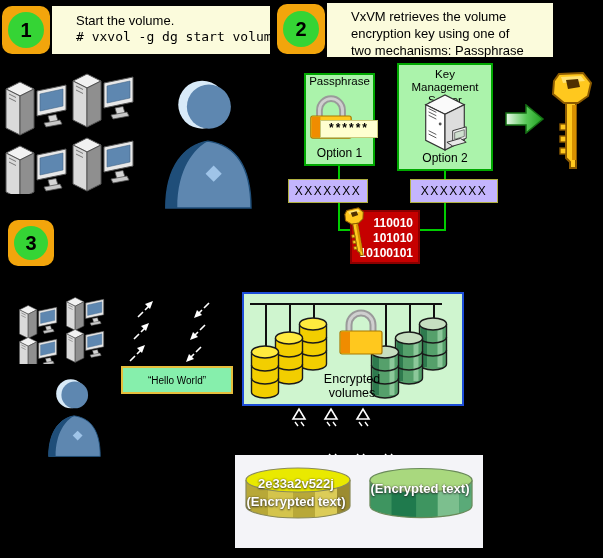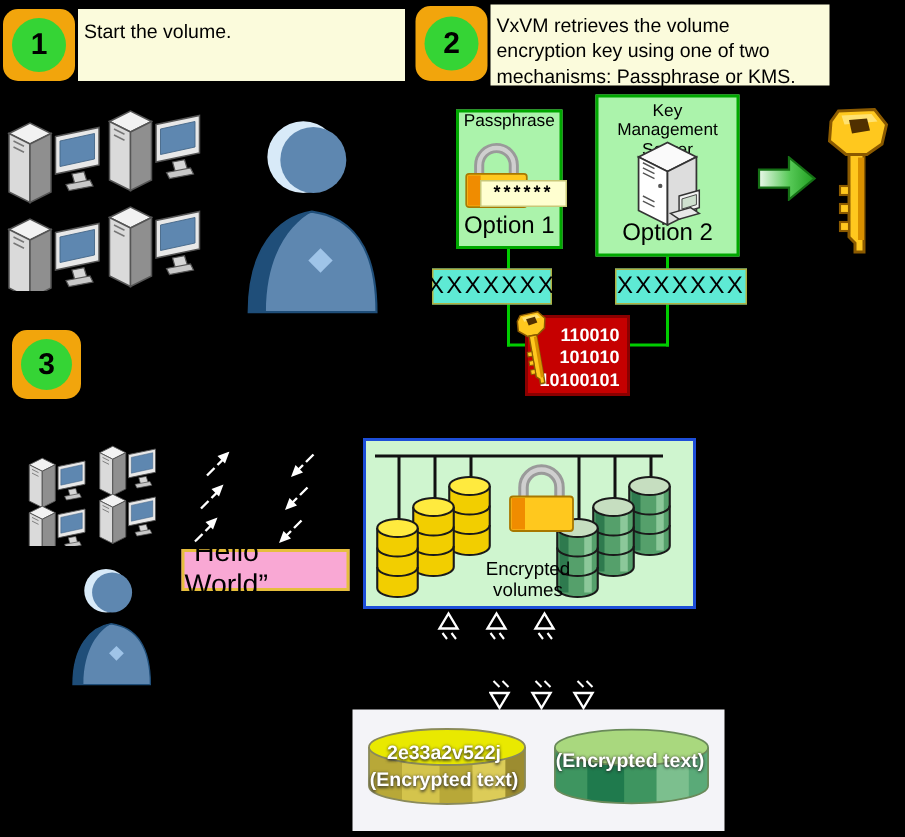--- a/index.html
+++ b/index.html
@@ -2,35 +2,35 @@
 <html><head>
 <meta charset="utf-8">
 <style>
   html,body{margin:0;padding:0;background:#000;}
   #canvas{position:relative;width:603px;height:558px;background:#000;overflow:hidden;
           font-family:"Liberation Sans",sans-serif;color:#000;}
   .abs{position:absolute;}
   .tab{background:#F2A50C;border-radius:10px;display:flex;align-items:center;justify-content:center;}
   .tab .circ{width:36px;height:36px;border-radius:50%;background:#35D435;display:flex;
              align-items:center;justify-content:center;font-weight:bold;font-size:20px;color:#000;}
-  .note{background:#FBFBDC;font-size:13px;line-height:16px;padding:7px 4px;box-sizing:border-box;}
+  .note{background:#FBFBDC;font-size:13px;line-height:16px;padding:7px 24px;box-sizing:border-box;}
   .mono{font-family:"DejaVu Sans Mono",monospace;font-size:13px;white-space:nowrap;}
   .gbox{background:#ABF3AB;border:2px solid #00A800;box-sizing:border-box;text-align:center;}
   .gtitle{font-size:11.5px;line-height:13px;padding-top:0;}
-  .goption{position:absolute;bottom:4px;left:0;right:0;font-size:16px;text-align:center;}
-  .ybox{background:#5eead4;border:1px solid #B0B040;box-sizing:border-box;display:flex;
-        align-items:center;justify-content:center;font-size:16px;letter-spacing:1.5px;}
+  .goption{position:absolute;bottom:4px;left:0;right:0;font-size:12px;text-align:center;}
+  .ybox{background:#c4b5fd;border:1px solid #B0B040;box-sizing:border-box;display:flex;
+        align-items:center;justify-content:center;font-size:12px;letter-spacing:1.5px;}
   .vline{position:absolute;width:2px;background:#00CC00;}
   .hline{position:absolute;height:2px;background:#00CC00;}
   .redbox{background:#C60000;border:2px solid #8B0000;box-sizing:border-box;color:#fff;
           font-size:12px;font-weight:bold;text-align:right;padding:4px 5px 0 0;line-height:15px;}
   .stars{background:#FFFFD0;border:1px solid #C8C878;font-weight:bold;font-size:12px;
          letter-spacing:2px;text-align:center;line-height:15px;box-sizing:border-box;}
-  .hello{background:#f9a8d4;border:2px solid #E6BE3C;display:flex;align-items:center;
-         justify-content:center;font-size:19px;box-sizing:border-box;}
+  .hello{background:#86efac;border:2px solid #E6BE3C;display:flex;align-items:center;
+         justify-content:center;font-size:10px;box-sizing:border-box;}
   .volbox{background:#CFF5CF;border:2px solid #1d4ed8;box-sizing:border-box;}
   .vollabel{position:absolute;left:66px;top:78px;width:84px;font-size:12.5px;line-height:14px;text-align:center;}
   .bottombox{background:#F4F4F8;}
   .ciph{position:absolute;color:#fff;font-weight:bold;font-size:13px;line-height:17.5px;
         text-align:center;text-shadow:0 1px 2px rgba(40,40,40,.8),0 0 2px rgba(40,40,40,.6);}
 </style>
 </head>
 <body>
 
 <div id="canvas">
@@ -99,20 +99,21 @@
         <ellipse cx="15" cy="8" rx="13.5" ry="6" fill="#C6DEC0" stroke="#1A1A1A" stroke-width="1.4"></ellipse>
       </g>
     </defs>
   </svg>
 
   <div class="abs tab" style="left:2px;top:6px;width:48px;height:48px">
     <div class="circ">1</div>
   </div>
   <div class="abs note" style="left:52px;top:6px;width:218px;height:48px">
     <div>Start the volume.</div>
+    <div class="mono"># vxvol -g dg start volume</div>
   </div>
 
   <div class="abs tab" style="left:277px;top:4px;width:48px;height:50px">
     <div class="circ">2</div>
   </div>
   <div class="abs note" style="left:327px;top:3px;width:226px;height:54px;line-height:17px;padding-top:5px">
     <div>VxVM retrieves the volume encryption key using one of two mechanisms: Passphrase or KMS.</div>
   </div>
 
   <svg class="abs" style="left:2px;top:70px" width="134" height="124" viewBox="0 0 134 124">
@@ -262,21 +263,21 @@
     <g transform="translate(28,0)">
         <path d="M3,1 l4,4 M9,1 l4,4" stroke="#fff" stroke-width="1.4"></path>
         <polygon points="1,9 13,9 7,19" fill="none" stroke="#fff" stroke-width="1.6"></polygon>
       </g>
     <g transform="translate(56,0)">
         <path d="M3,1 l4,4 M9,1 l4,4" stroke="#fff" stroke-width="1.4"></path>
         <polygon points="1,9 13,9 7,19" fill="none" stroke="#fff" stroke-width="1.6"></polygon>
       </g>
   </svg>
 
-  <div class="abs bottombox" style="left:235px;top:473px;width:248px;height:81px">
+  <div class="abs bottombox" style="left:235px;top:455px;width:248px;height:93px">
     <svg class="abs" style="left:8px;top:11px" width="110" height="56" viewBox="0 0 110 56">
       <defs>
           <clipPath id="cdy">
             <path d="M3,14 L3,40 A52,12 0 0 0 107,40 L107,14 Z"></path>
           </clipPath>
         </defs>
       <g clip-path="url(#cdy)">
         <rect x="3" y="14" width="104" height="42" fill="#B8A838"></rect>
         <rect x="25" y="14" width="25" height="42" fill="#D4C44C"></rect>
         <rect x="72" y="14" width="22" height="42" fill="#DCCC58"></rect>

